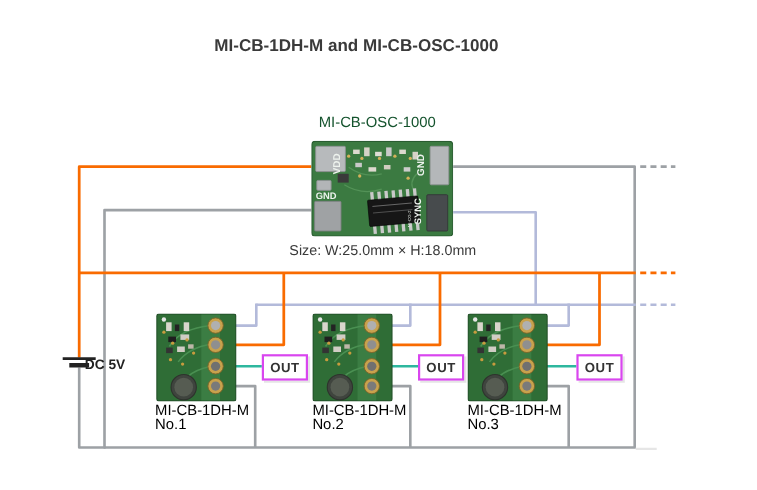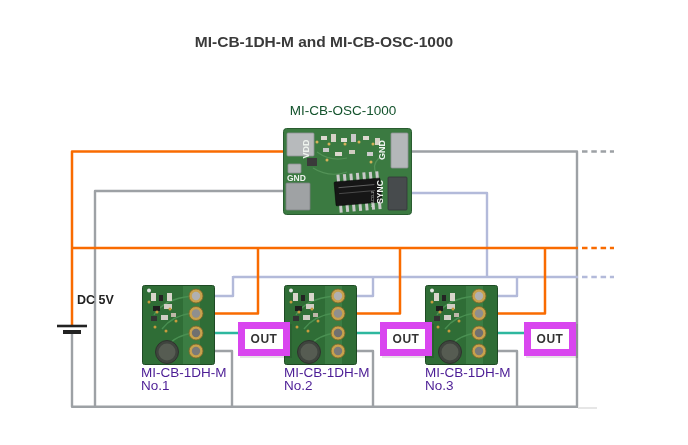--- a/index.html
+++ b/index.html
@@ -17,34 +17,34 @@
   .osc-label{
     position:absolute;left:343px;top:103px;transform:translateX(-50%);
     font-size:13.5px;color:#14532d;white-space:nowrap;z-index:3;
   }
   .osc-board{position:absolute;left:283px;top:128px;z-index:2;}
   .size-note{
     position:absolute;left:348px;top:220px;transform:translateX(-50%);
     font-size:13px;color:#3a3a3a;white-space:nowrap;z-index:3;
   }
   .dc-label{
-    position:absolute;left:33px;top:293px;font-size:12.5px;font-weight:700;
+    position:absolute;left:33px;top:324px;font-size:12.5px;font-weight:700;
     color:#222;white-space:nowrap;z-index:3;padding-left:44px;
   }
   .pcb{position:absolute;top:285px;width:73px;height:80px;z-index:2;}
   #pcb1{left:142px}#pcb2{left:284px}#pcb3{left:425px}
   .out-box{
     position:absolute;top:322px;width:38px;height:20px;background:#fff;
-    border:7px solid #d946ef;box-shadow:2px 2px 0 rgba(0,0,0,.10);
+    border:2px solid #d946ef;box-shadow:2px 2px 0 rgba(0,0,0,.10);
     display:flex;align-items:center;justify-content:center;
     font-size:12px;font-weight:700;color:#333;letter-spacing:.5px;z-index:3;
   }
   #out1{left:238px}#out2{left:380px}#out3{left:524px}
   .mod-label{
-    position:absolute;top:366px;font-size:13.5px;color:#4c1d95;
+    position:absolute;top:366px;font-size:13.5px;color:#000000;
     line-height:13px;white-space:nowrap;z-index:3;
   }
   #lbl1{left:141px}#lbl2{left:284px}#lbl3{left:425px}
   .wire{fill:none;stroke-linejoin:round;}
 </style>
 </head>
 <body>
 
 <div class="canvas">
 
@@ -154,20 +154,21 @@
     </g>
     <g font-family="Liberation Sans, sans-serif" font-weight="700" fill="#eef3ee">
       <text font-size="9" text-anchor="middle" transform="rotate(-90 26 21)" x="26" y="21">VDD</text>
       <text font-size="8.5" x="4" y="53">GND</text>
       <text font-size="9" text-anchor="middle" transform="rotate(-90 102 22)" x="102" y="22">GND</text>
       <text font-size="8.5" text-anchor="middle" transform="rotate(-90 100 64)" x="100" y="64">SYNC</text>
       <text font-size="4" font-weight="400" fill="#d8ded8" text-anchor="middle" transform="rotate(-90 90.5 71)" x="90.5" y="71">MI-CG-2</text>
     </g>
   </svg>
 
+  <div class="size-note">Size: W:25.0mm × H:18.0mm</div>
 
   <div class="dc-label">DC 5V</div>
 
   <svg width="0" height="0" style="position:absolute">
     <defs>
       <symbol id="pcb-sym" viewBox="0 0 73 80">
         <rect x="0.5" y="0.5" width="72" height="79" rx="2" fill="#2f6d36" stroke="#1e4a24"></rect>
         <rect x="41" y="1" width="17" height="78" fill="#3b7d43"></rect>
         <g stroke="#4a9052" fill="none" stroke-width="1.4">
           <path d="M50 11 C30 13 18 20 12 30"></path>

